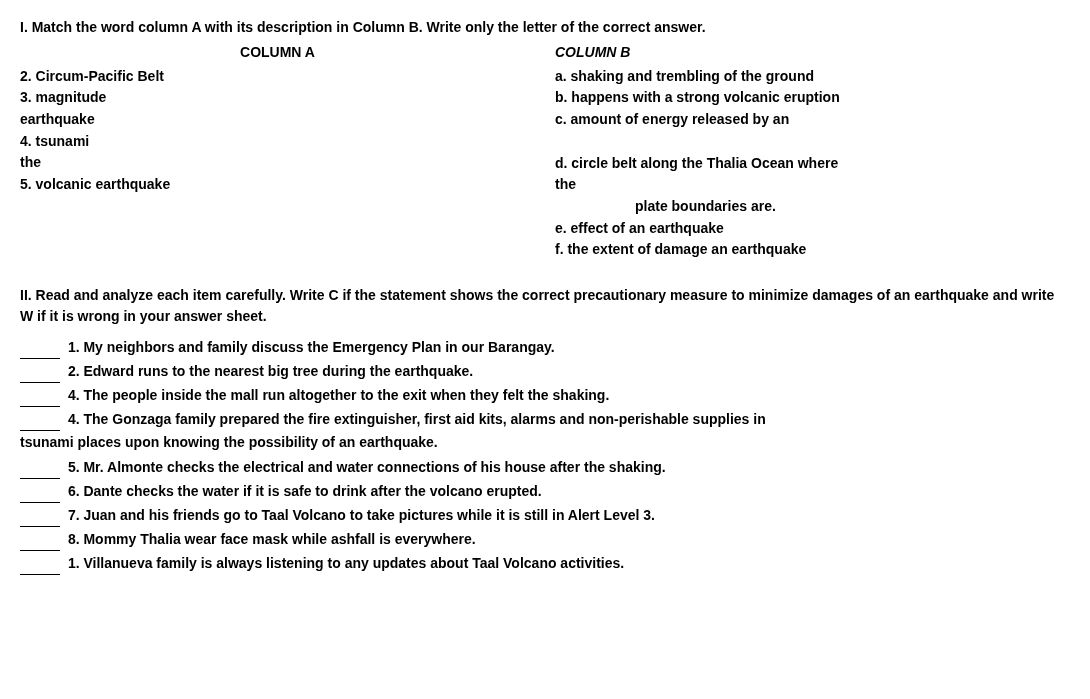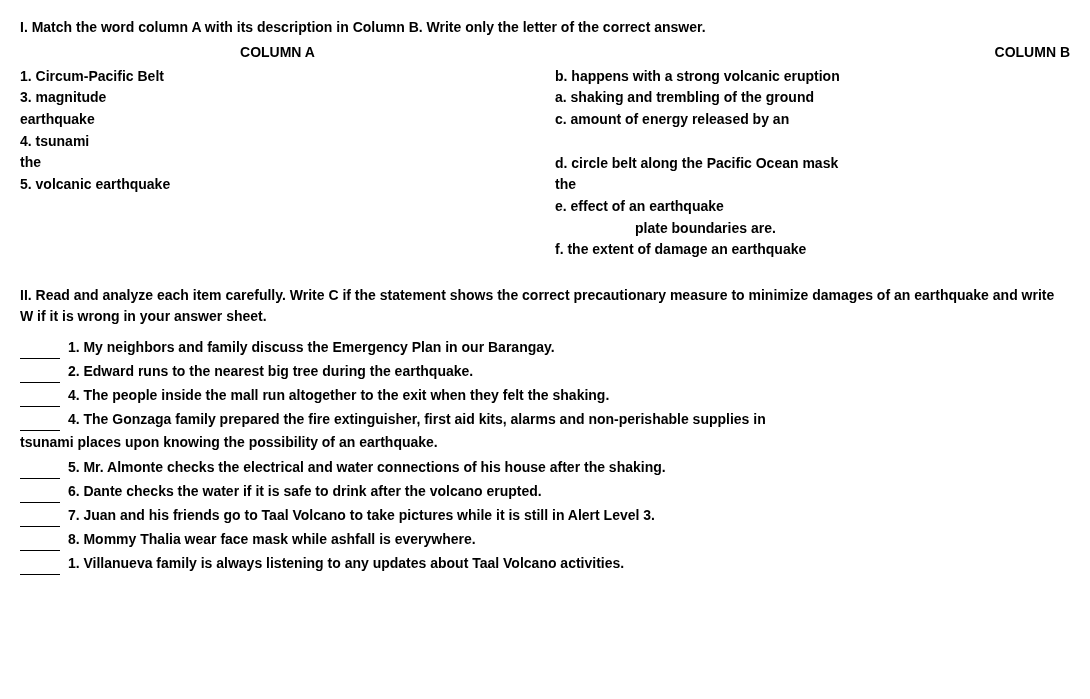--- a/index.html
+++ b/index.html
@@ -36,21 +36,22 @@
     }
     .col-header {
       font-weight: bold;
       text-align: center;
       margin-bottom: 6px;
     }
     .col-a-header {
       text-align: center;
     }
     .col-b-header {
-      text-align: right;
+      text-align: left;
+      font-style: italic;
     }
     .col-a-item {
       font-weight: bold;
       line-height: 1.55;
     }
     .col-b-item {
       font-weight: bold;
       line-height: 1.55;
     }
     .section-ii-title {
@@ -73,37 +74,37 @@
     }
   </style>
 </head>
 <body>
 
 <div class="section-title">I. Match the word column A with its description in Column B. Write only the letter of the correct answer.</div>
 
 <div class="columns-container">
   <div class="column-a">
     <div class="col-header col-a-header">COLUMN A</div>
-    <div class="col-a-item">1. Circum-Pacific Belt</div>
+    <div class="col-a-item">2. Circum-Pacific Belt</div>
     <div class="col-a-item">3. magnitude</div>
     <div class="col-a-item">earthquake</div>
     <div class="col-a-item">4. tsunami</div>
     <div class="col-a-item">the</div>
     <div class="col-a-item">5. volcanic earthquake</div>
   </div>
   <div class="column-b">
     <div class="col-header col-b-header">COLUMN B</div>
+    <div class="col-b-item">a. shaking and trembling of the ground</div>
     <div class="col-b-item">b. happens with a strong volcanic eruption</div>
-    <div class="col-b-item">a. shaking and trembling of the ground</div>
     <div class="col-b-item">c. amount of energy released by an</div>
     <div style="height:22px;"></div>
-    <div class="col-b-item">d. circle belt along the Pacific Ocean mask</div>
+    <div class="col-b-item">d. circle belt along the Thalia Ocean where</div>
     <div class="col-b-item">the</div>
+    <div class="col-b-item" style="padding-left:80px;">plate boundaries are.</div>
     <div class="col-b-item">e. effect of an earthquake</div>
-    <div class="col-b-item" style="padding-left:80px;">plate boundaries are.</div>
     <div class="col-b-item">f. the extent of damage an earthquake</div>
   </div>
 </div>
 
 <div class="section-ii-title">II. Read and analyze each item carefully. Write C if the statement shows the correct precautionary measure to minimize damages of an earthquake and write W if it is wrong in your answer sheet.</div>
 
 <div>
 
   <span class="item-row">
     <span class="blank">&nbsp;</span>

